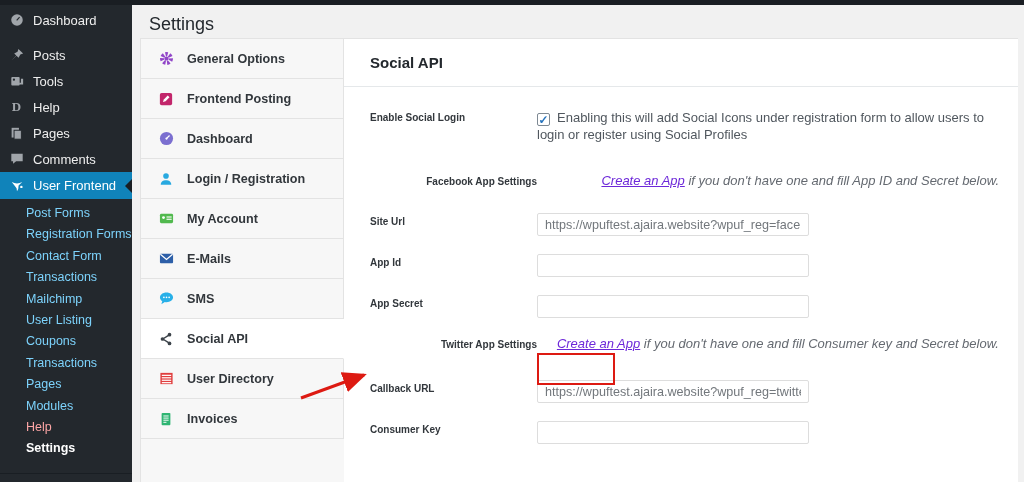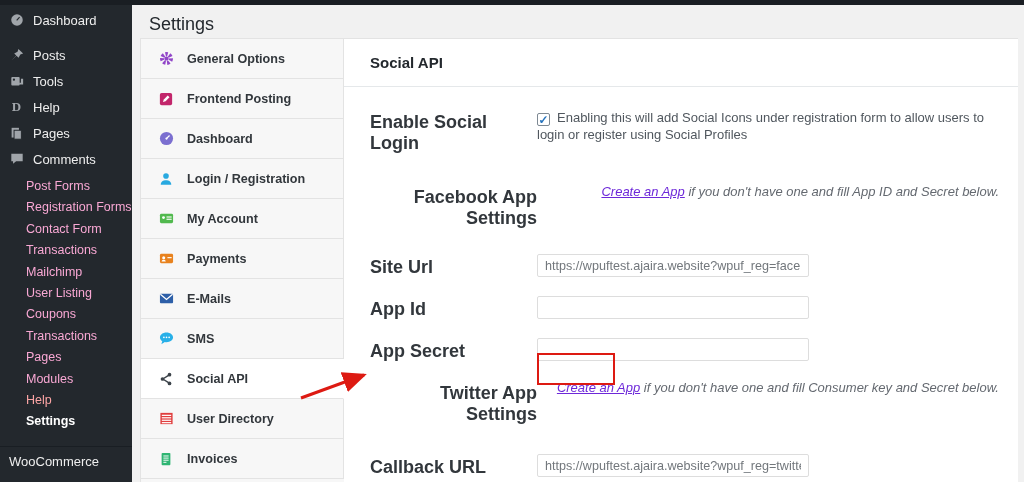--- a/index.html
+++ b/index.html
@@ -13,21 +13,21 @@
   .sidebar { position:absolute; left:0; top:0; width:132px; height:482px; background:#23282d; z-index:4; padding-top:7px; }
   .sb-item { display:flex; align-items:center; height:26px; padding-left:9px; color:#eeeeee;
     font-size:13px; cursor:pointer; position:relative; }
   .sb-item .sb-ico { width:15px; height:15px; margin-right:9px; color:#a0a5aa; display:flex; align-items:center; justify-content:center; flex:none; }
   .sb-gap { height:9px; }
   .sb-item.active { background:#1083ba; color:#fff; height:27px; }
   .sb-item.active .sb-ico { color:#fff; }
   .sb-item.active .notch { position:absolute; right:0; top:50%; margin-top:-7px; width:0; height:0;
     border-top:7px solid transparent; border-bottom:7px solid transparent; border-right:7px solid #191e23; }
   .sb-sub { padding:4px 0 6px 0; }
-  .sb-subitem { display:block; padding:0 0 0 26px; height:21.4px; line-height:21.4px; color:#f9a8d4;
+  .sb-subitem { display:block; padding:0 0 0 26px; height:21.4px; line-height:21.4px; color:#7dd3fc;
     font-size:12.5px; cursor:pointer; white-space:nowrap; }
   .sb-subitem.help { color:#fca5a5; }
   .sb-subitem.current { color:#ffffff; font-weight:bold; }
   .sb-woo { border-top:1px solid #191e23; margin-top:7px; padding-top:5px; }
 
   
   .main { position:absolute; left:132px; top:5px; width:892px; height:477px; background:#f1f1f1; }
   .page-title { padding:9px 0 10px 17px; font-size:18px; font-weight:400; color:#23282d; }
 
   .card { position:absolute; left:8px; top:33px; width:878px; height:444px; display:flex; }
@@ -39,21 +39,21 @@
     font-weight:bold; font-size:12.6px; color:#32373c; }
   .tab .t-ico { width:16px; height:16px; margin-right:13px; display:flex; align-items:center; justify-content:center; flex:none; }
   .tab.active { background:#ffffff; border-right:1px solid #ffffff; }
 
   
   .content { flex:1; background:#ffffff; border-top:1px solid #e3e3e3; position:relative; }
   .panel-head { padding:14px 16px 13px 26px; border-bottom:1px solid #e5e8ea; }
   .panel-head h2 { font-size:15px; font-weight:bold; color:#23282d; line-height:20px; }
   .rows { padding:22px 16px 0 26px; }
   .row { display:flex; align-items:flex-start; }
-  .row .lbl { width:167px; flex:none; font-weight:bold; color:#32373c; font-size:18px; padding-top:3px; }
+  .row .lbl { width:167px; flex:none; font-weight:bold; color:#32373c; font-size:10px; padding-top:3px; }
   .row .ctrl { flex:1; max-width:462px; }
   .r-check { margin-bottom:30px; }
   .r-link { margin-bottom:25px;text-align:right; }
   .r-input { margin-bottom:18px; }
   .checkline { color:#50575e; line-height:17px; }
   .cb { display:inline-block; width:13px; height:13px; border:1px solid #7e8993; border-radius:2px;
     background:#fff; color:#2573bd; font-size:12px; line-height:12px; font-weight:bold; text-align:center;
     vertical-align:-2px; margin-right:7px; cursor:pointer; }
   .note { font-style:italic; color:#646970; }
   .note a { color:#6d28d9; font-style:italic; text-decoration:underline; cursor:pointer; }
@@ -115,20 +115,30 @@
     <span>Pages</span>
   </div>
   <div class="sb-item">
     <span class="sb-ico">
       <svg width="14" height="14" viewBox="0 0 16 16">
           <path fill="currentColor" d="M1.5 2h13v8.5H7l-3.5 3v-3h-2z"></path>
         </svg>
     </span>
     <span>Comments</span>
   </div>
+  <div class="sb-item active">
+    <span class="sb-ico">
+      <svg width="14" height="14" viewBox="0 0 16 16">
+          <path fill="currentColor" d="M2 3.5q6 3 12 0l-4.2 4q.2 4-1.8 6.5 0-4-2-5.5z"></path>
+          <circle cx="13" cy="9" r="1.4" fill="currentColor"></circle>
+        </svg>
+    </span>
+    <span>User Frontend</span>
+    <span class="notch"></span>
+  </div>
   <div class="sb-sub">
     <span class="sb-subitem">Post Forms</span>
     <span class="sb-subitem">Registration Forms</span>
     <span class="sb-subitem">Contact Form</span>
     <span class="sb-subitem">Transactions</span>
     <span class="sb-subitem">Mailchimp</span>
     <span class="sb-subitem">User Listing</span>
     <span class="sb-subitem">Coupons</span>
     <span class="sb-subitem">Transactions</span>
     <span class="sb-subitem">Pages</span>
@@ -190,31 +200,20 @@
           <svg width="15" height="15" viewBox="0 0 16 16">
               <rect x="1" y="3" width="14" height="10" rx="1.5" fill="currentColor"></rect>
               <circle cx="4.8" cy="7" r="1.5" fill="#fff"></circle>
               <rect x="8" y="5.8" width="5.5" height="1.2" fill="#fff"></rect>
               <rect x="8" y="8.2" width="5.5" height="1.2" fill="#fff"></rect>
             </svg>
         </span>
         <span>My Account</span>
       </div>
       <div class="tab">
-        <span class="t-ico" style="color: rgb(232, 130, 30);">
-          <svg width="15" height="15" viewBox="0 0 16 16">
-              <rect x="1" y="3" width="14" height="10" rx="1.5" fill="currentColor"></rect>
-              <circle cx="5" cy="7.2" r="1.6" fill="#fff"></circle>
-              <path d="M2.8 11.2c0-1.3 1-2 2.2-2s2.2.7 2.2 2z" fill="#fff"></path>
-              <rect x="9" y="6.5" width="4.5" height="1.2" fill="#fff"></rect>
-            </svg>
-        </span>
-        <span>Payments</span>
-      </div>
-      <div class="tab">
         <span class="t-ico" style="color: rgb(45, 95, 168);">
           <svg width="15" height="15" viewBox="0 0 16 16">
               <rect x="1" y="3" width="14" height="10" rx="1" fill="currentColor"></rect>
               <path d="M1.5 3.5L8 9l6.5-5.5" fill="none" stroke="#fff" stroke-width="1.4"></path>
             </svg>
         </span>
         <span>E-Mails</span>
       </div>
       <div class="tab">
         <span class="t-ico" style="color: rgb(40, 176, 232);">

